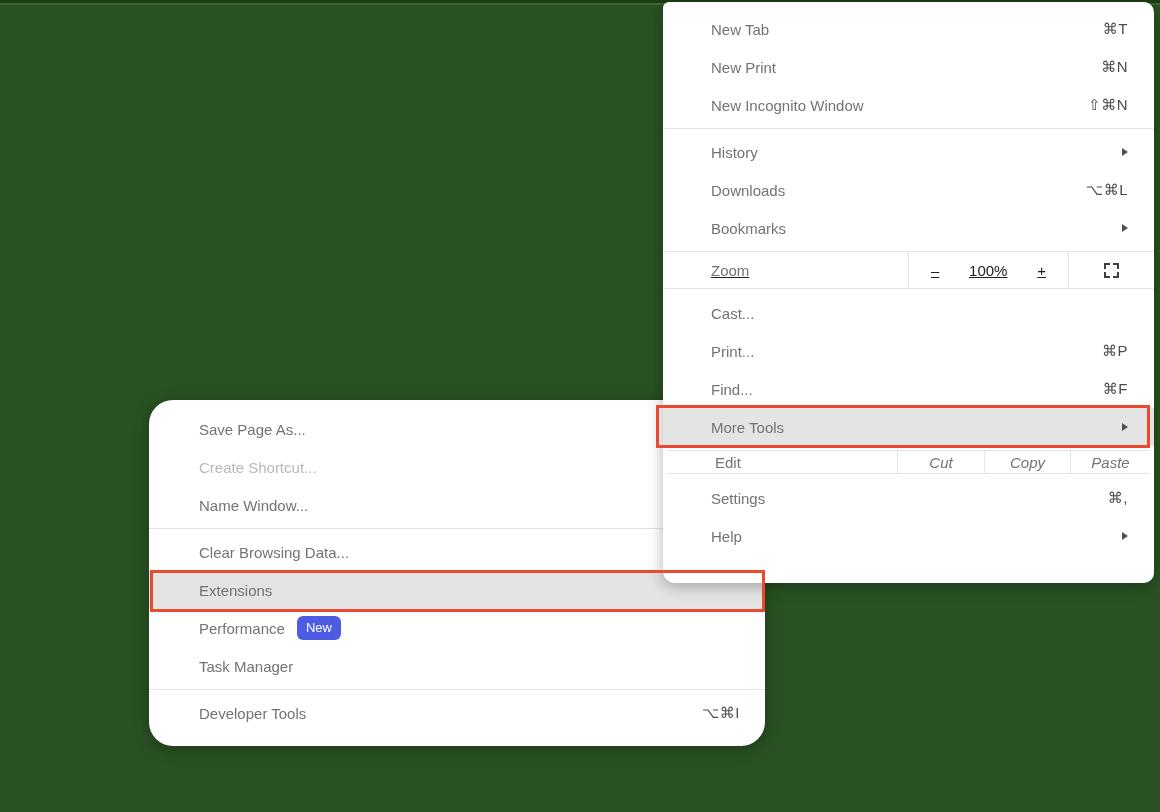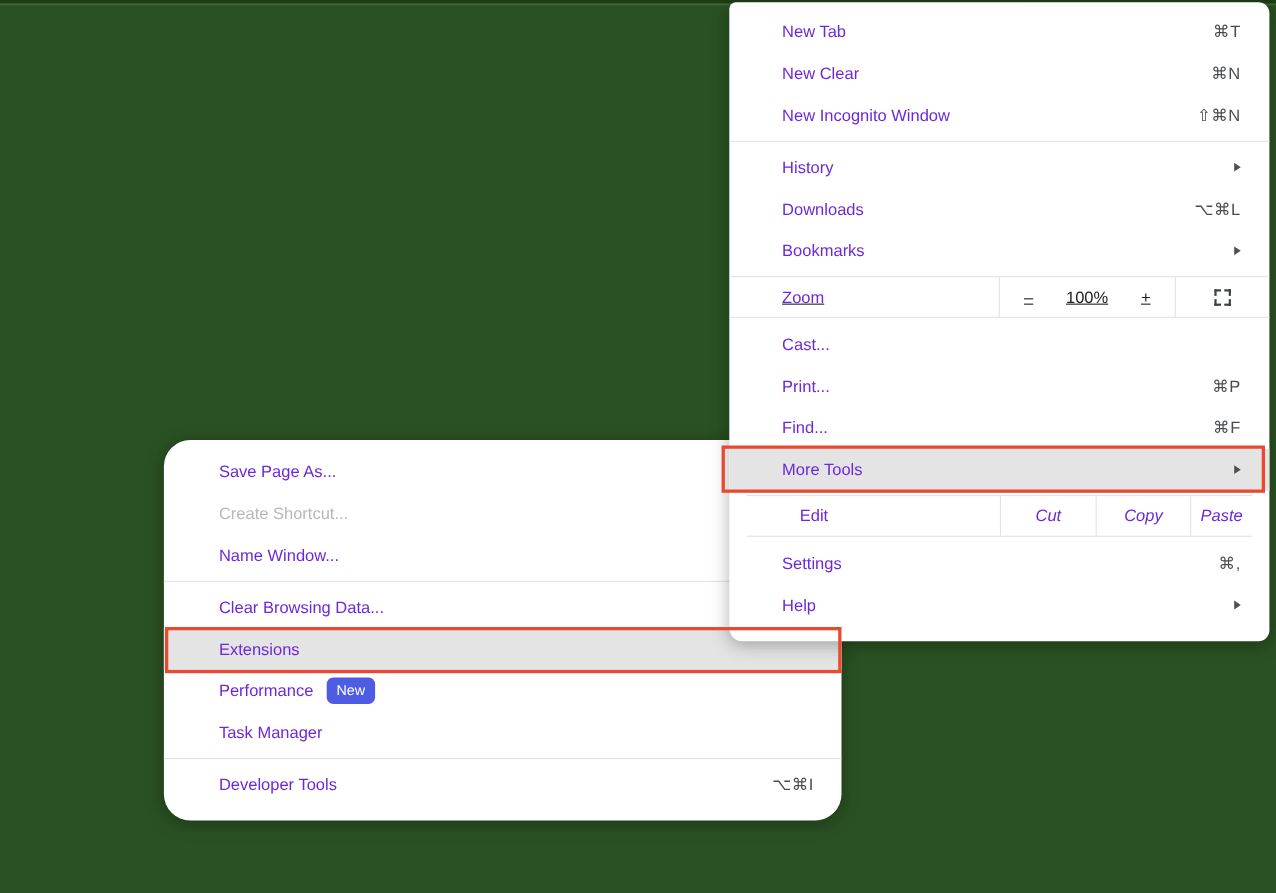--- a/index.html
+++ b/index.html
@@ -34,21 +34,21 @@
     height:38px;
     display:flex;
     align-items:center;
     padding:0 26px 0 48px;
     position:relative;
     cursor:default;
     white-space:nowrap;
   }
   .sub-menu .row { padding:0 25px 0 50px; }
 
-  .label { color:#6d28d9; }
+  .label { color:#737373; }
   .label.disabled { color:#b6b9bc; }
   .shortcut {
     margin-left:auto;
     color:#494c4f;
     letter-spacing:0.5px;
   }
   .arrow {
     margin-left:auto;
     width:0; height:0;
     border-left:6px solid #4e5154;
@@ -82,21 +82,21 @@
   .fs-icon { position:relative; width:15px; height:15px; }
   .fs-icon span { position:absolute; width:6px; height:6px; border:0 solid #3c4043; }
   .fs-icon .tl { top:0; left:0; border-top-width:2px; border-left-width:2px; }
   .fs-icon .tr { top:0; right:0; border-top-width:2px; border-right-width:2px; }
   .fs-icon .bl { bottom:0; left:0; border-bottom-width:2px; border-left-width:2px; }
   .fs-icon .br { bottom:0; right:0; border-bottom-width:2px; border-right-width:2px; }
 
   
   .edit-row {
     display:flex; align-items:stretch;
-    height:38px; margin:4px 16px 5px;
+    height:24px; margin:4px 4px 5px;
     border-top:1px solid #e2e3e4;
     border-bottom:1px solid #e2e3e4;
   }
   .edit-label { width:230px; display:flex; align-items:center; padding-left:48px; }
   .edit-cell {
     border-left:1px solid #e2e3e4;
     display:flex; align-items:center; justify-content:center;font-style:italic;
   }
   .cell-cut { width:87px; } .cell-copy { width:86px; } .cell-paste { flex:1; }
 
@@ -164,21 +164,21 @@
     <span class="shortcut">⌥⌘I</span>
   </div>
 </div>
 
 <div class="menu main-menu">
   <div class="row">
     <span class="label">New Tab</span>
     <span class="shortcut">⌘T</span>
   </div>
   <div class="row">
-    <span class="label">New Clear</span>
+    <span class="label">New Print</span>
     <span class="shortcut">⌘N</span>
   </div>
   <div class="row">
     <span class="label">New Incognito Window</span>
     <span class="shortcut">⇧⌘N</span>
   </div>
 
   <div class="sep"></div>
 
   <div class="row">

